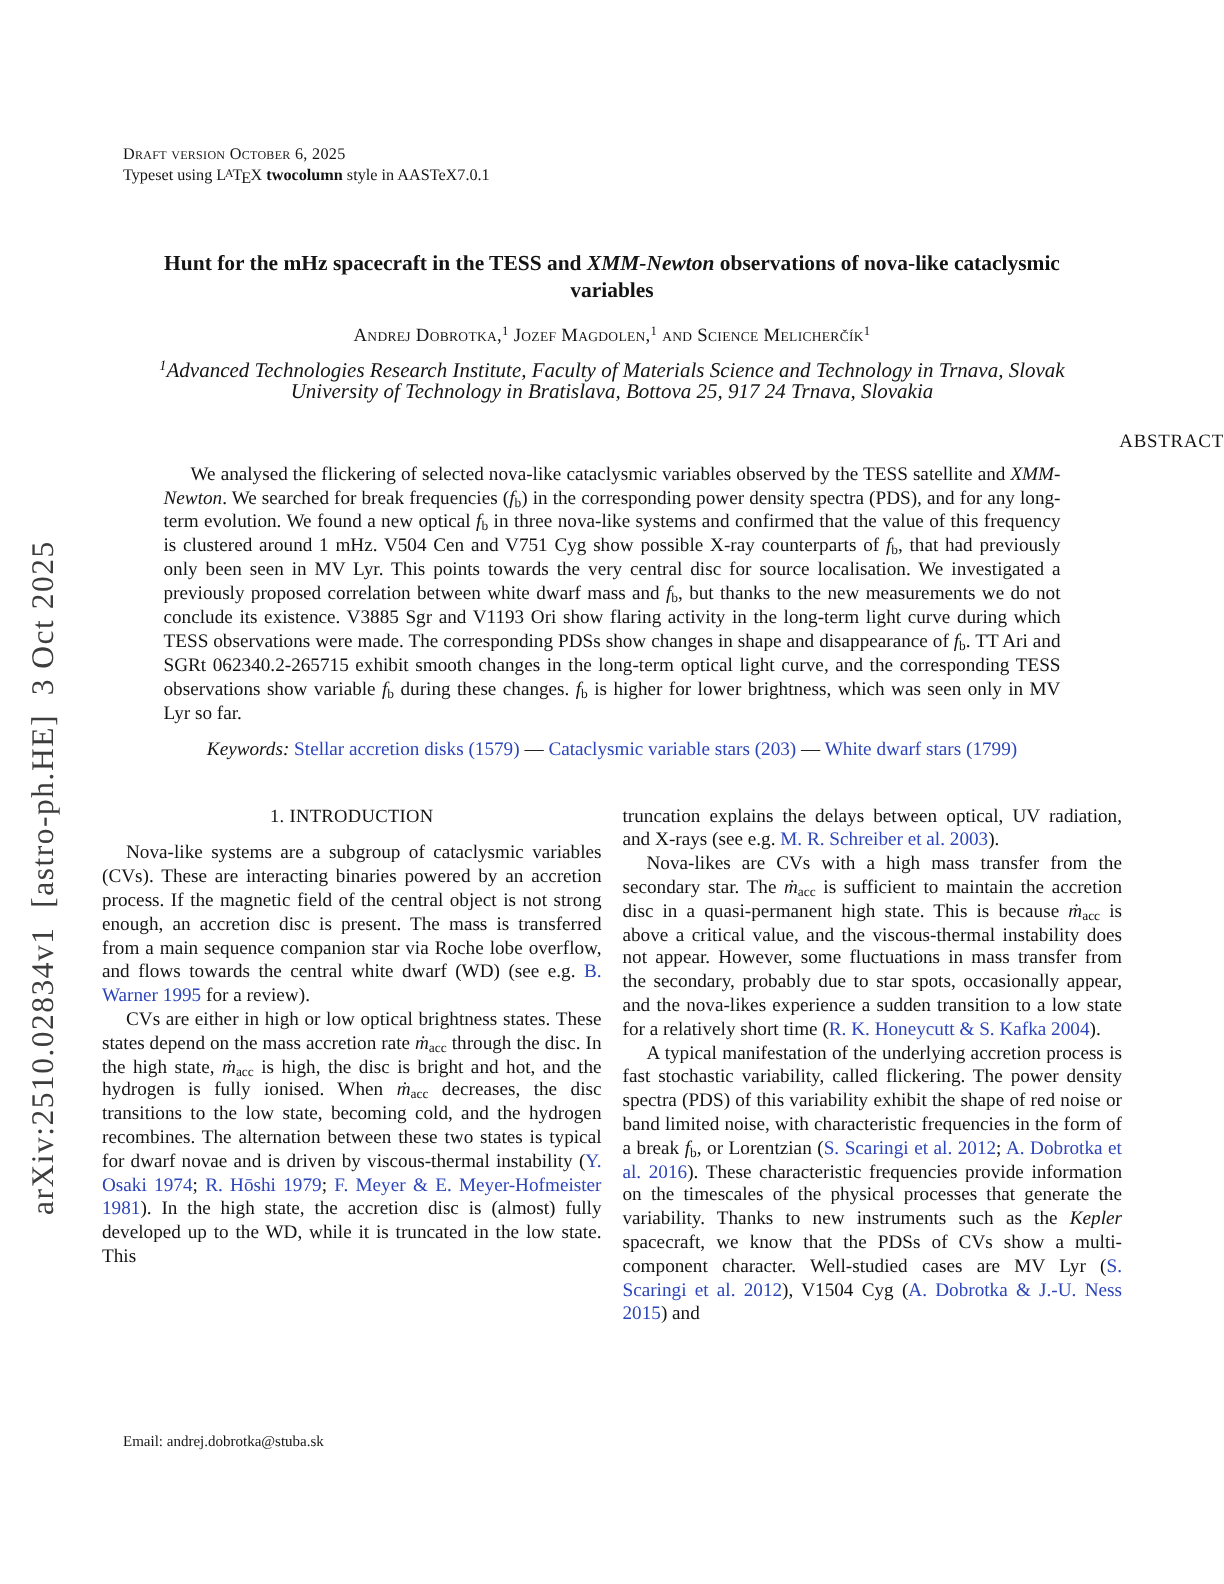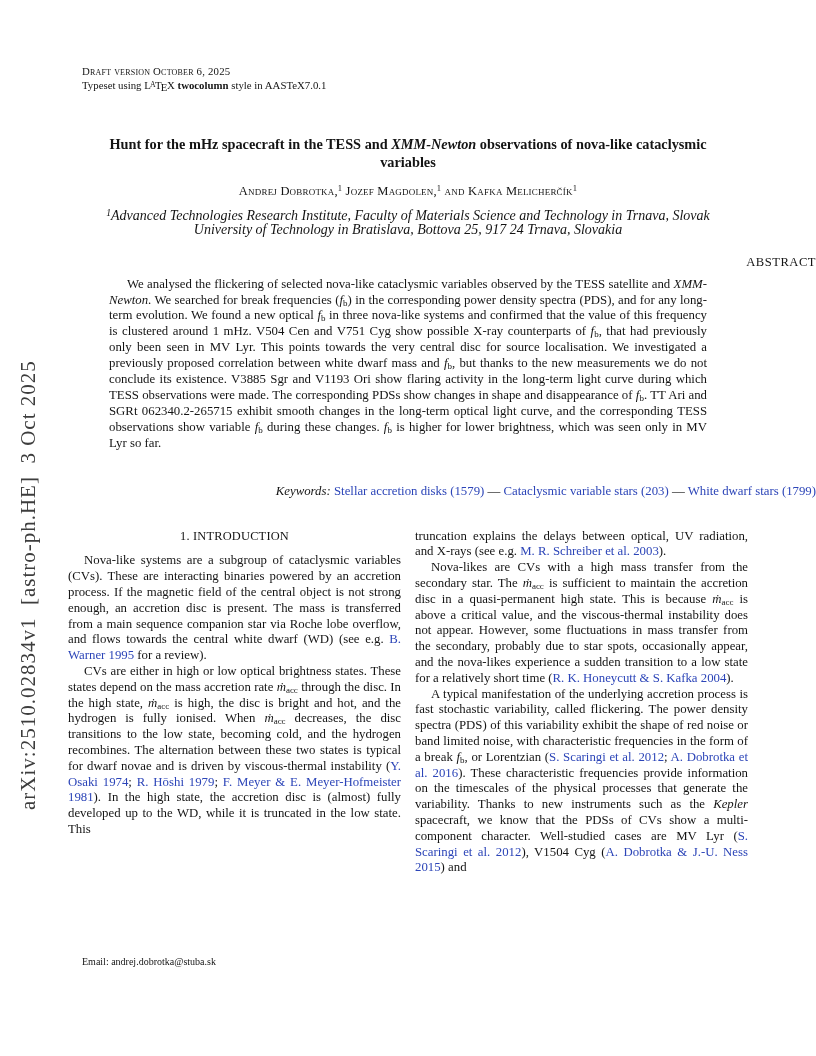--- a/index.html
+++ b/index.html
@@ -5,21 +5,21 @@
   * { margin: 0; padding: 0; box-sizing: border-box; }
   html { background: #ffffff; }
   body {
     width: 816px; height: 1056px; margin: 0;
     background: #ffffff;
     font-family: "Liberation Serif", serif;
     color: var(--color-text, #141414);
     position: relative;
     overflow: hidden;
   }
-  .page { position: absolute; inset: 0; padding-top: 64px; }
+  .page { position: absolute; inset: 0; padding-top: 96px; }
 
   
   .preamble { margin-left: 82px; font-size: 10.8px; line-height: 14px; }
   .draft-line { font-variant: small-caps; letter-spacing: 0.2px; }
 
   
   .arxiv-stamp {
     position: absolute; left: 16px; top: 266px; height: 544px;
     writing-mode: vertical-rl; transform: rotate(180deg);
     white-space: pre;
@@ -41,21 +41,21 @@
     font-style: italic; font-size: 14px; line-height: 14.2px;
   }
 
   .abstract-heading { margin-top: 17px; text-align: right; font-size: 12.6px; letter-spacing: 0.5px; }
   .abstract-body {
     margin: 7px auto 0; width: 598px;
     text-align: justify; text-justify: inter-word;
     font-size: 12.8px; line-height: 15.9px; text-indent: 18px;
     -webkit-hyphens: auto; hyphens: auto;
   }
-  .keywords { margin-top: 32px; text-align: right; font-size: 12.8px; }
+  .keywords { margin-top: 8px; text-align: center; font-size: 12.8px; }
 
   .columns { display: flex; gap: 14px; width: 680px; margin: 30px auto 0; }
   .col {
     flex: 1; min-width: 0;
     text-align: justify; text-justify: inter-word;
     font-size: 12.8px; line-height: 15.8px;
     -webkit-hyphens: auto; hyphens: auto;
   }
   .section-heading { text-align: center; font-size: 12.4px; letter-spacing: 0.2px; margin-bottom: 9px; }
   .para { margin: 0; text-indent: 16px; }
@@ -80,21 +80,21 @@
 
   <div class="preamble">
     <div class="draft-line">Draft version October 6, 2025</div>
     <div class="typeset-line"><span class="seg-t">Typeset using </span><span class="seg-t">L</span><span class="seg-lA">A</span><span class="seg-t">T</span><span class="seg-lE">E</span><span class="seg-t">X</span><span class="seg-t"> </span><span class="seg-b">twocolumn</span><span class="seg-t"> style in AASTeX7.0.1</span></div>
   </div>
 
   <div class="arxiv-stamp">arXiv:2510.02834v1  [astro-ph.HE]  3 Oct 2025</div>
 
   <h1 class="paper-title"><span class="seg-t">Hunt for the mHz spacecraft in the TESS and </span><span class="seg-i">XMM-Newton</span><span class="seg-t"> observations of nova-like cataclysmic variables</span></h1>
 
-  <div class="authors"><span class="seg-t">Andrej Dobrotka,</span><span class="seg-sup">1</span><span class="seg-t"> Jozef Magdolen,</span><span class="seg-sup">1</span><span class="seg-t"> and Kafka Melicherčík</span><span class="seg-sup">1</span></div>
+  <div class="authors"><span class="seg-t">Andrej Dobrotka,</span><span class="seg-sup">1</span><span class="seg-t"> Jozef Magdolen,</span><span class="seg-sup">1</span><span class="seg-t"> and Science Melicherčík</span><span class="seg-sup">1</span></div>
 
   <div class="affiliation"><span class="seg-sup">1</span><span class="seg-t">Advanced Technologies Research Institute, Faculty of Materials Science and Technology in Trnava, Slovak University of Technology in Bratislava, Bottova 25, 917 24 Trnava, Slovakia</span></div>
 
   <div class="abstract-heading">ABSTRACT</div>
 
   <div class="abstract-body"><span class="seg-t">We analysed the flickering of selected nova-like cataclysmic variables observed by the TESS satellite and </span><span class="seg-i">XMM-Newton</span><span class="seg-t">. We searched for break frequencies (</span><span class="seg-i">f</span><span class="seg-sub">b</span><span class="seg-t">) in the corresponding power density spectra (PDS), and for any long-term evolution. We found a new optical </span><span class="seg-i">f</span><span class="seg-sub">b</span><span class="seg-t"> in three nova-like systems and confirmed that the value of this frequency is clustered around 1 mHz. V504 Cen and V751 Cyg show possible X-ray counterparts of </span><span class="seg-i">f</span><span class="seg-sub">b</span><span class="seg-t">, that had previously only been seen in MV Lyr. This points towards the very central disc for source localisation. We investigated a previously proposed correlation between white dwarf mass and </span><span class="seg-i">f</span><span class="seg-sub">b</span><span class="seg-t">, but thanks to the new measurements we do not conclude its existence. V3885 Sgr and V1193 Ori show flaring activity in the long-term light curve during which TESS observations were made. The corresponding PDSs show changes in shape and disappearance of </span><span class="seg-i">f</span><span class="seg-sub">b</span><span class="seg-t">. TT Ari and SGRt 062340.2-265715 exhibit smooth changes in the long-term optical light curve, and the corresponding TESS observations show variable </span><span class="seg-i">f</span><span class="seg-sub">b</span><span class="seg-t"> during these changes. </span><span class="seg-i">f</span><span class="seg-sub">b</span><span class="seg-t"> is higher for lower brightness, which was seen only in MV Lyr so far.</span></div>
 
   <div class="keywords"><span class="seg-i">Keywords: </span><span class="seg-link">Stellar accretion disks (1579)</span><span class="seg-t"> — </span><span class="seg-link">Cataclysmic variable stars (203)</span><span class="seg-t"> — </span><span class="seg-link">White dwarf stars (1799)</span></div>
 
   <div class="columns">

